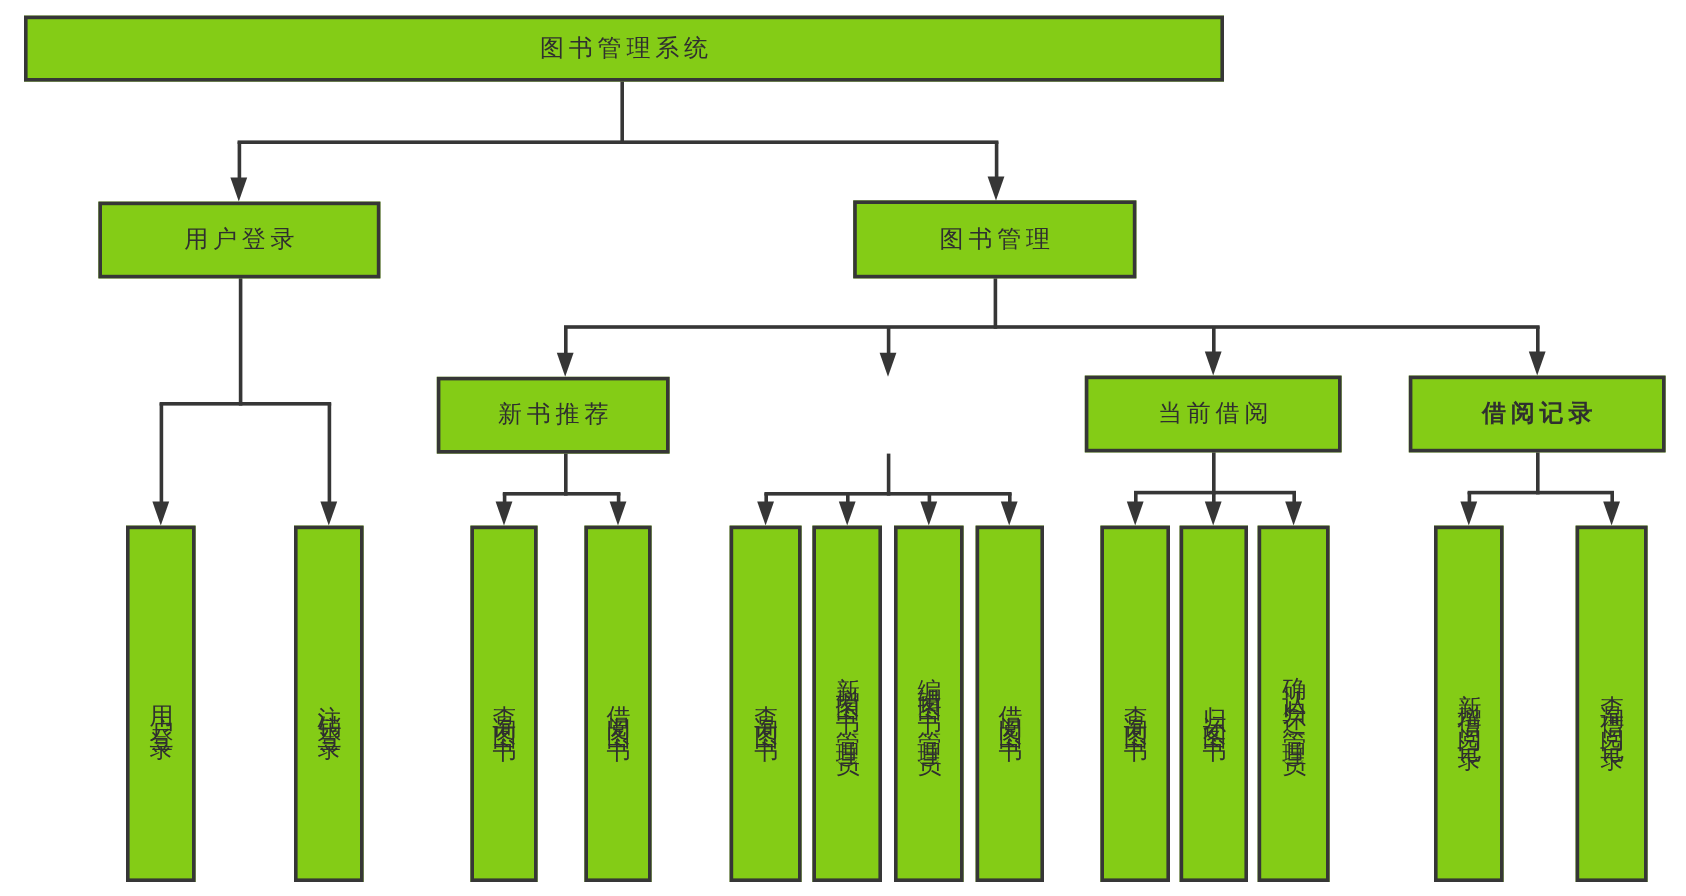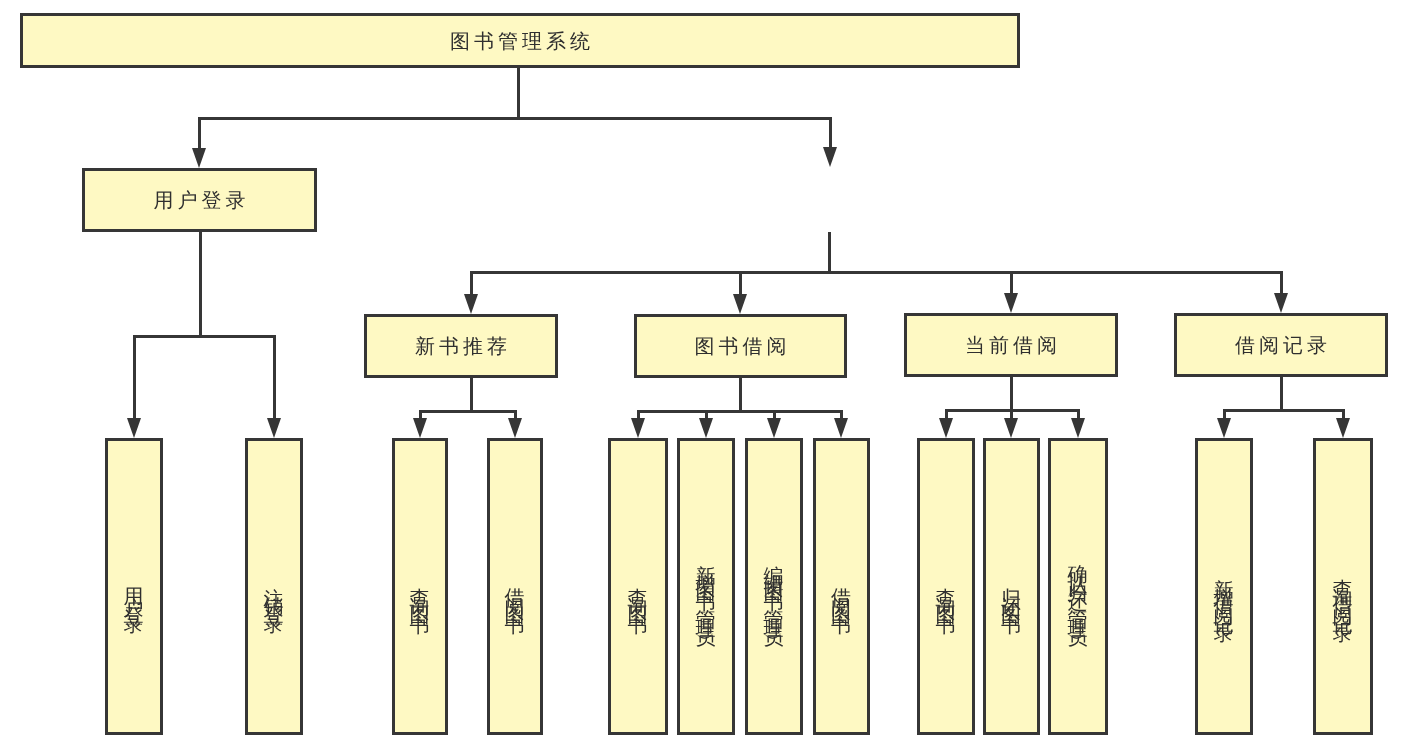--- a/index.html
+++ b/index.html
@@ -6,21 +6,21 @@
   html,body { background:#ffffff; }
   body { font-family:"Liberation Sans", sans-serif; }
   .canvas {
     position:relative;
     width:1405px; height:747px;
     background:#ffffff;
     overflow:hidden;
   }
   .box {
     position:absolute;
-    background:#fef9c3;
+    background:#84cc16;
     border:3px solid #363636;
     display:flex;
     align-items:center;
     justify-content:center;
     color:#2f2f2f;
   }
   .hbox span {
     font-size:20px;
     letter-spacing:4px;
     padding-left:4px;
@@ -62,31 +62,31 @@
 
 <div class="canvas">
 
   <div class="box hbox" style="left:20px; top:13px; width:1000px; height:55px;">
     <span>图书管理系统</span>
   </div>
 
   <div class="box hbox" style="left:82px; top:168px; width:235px; height:64px;">
     <span>用户登录</span>
   </div>
+  <div class="box hbox" style="left:711px; top:167px; width:236px; height:65px;">
+    <span>图书管理</span>
+  </div>
 
   <div class="box hbox" style="left:364px; top:314px; width:194px; height:64px;">
     <span>新书推荐</span>
   </div>
-  <div class="box hbox" style="left:634px; top:314px; width:213px; height:64px;">
-    <span>图书借阅</span>
-  </div>
   <div class="box hbox" style="left:904px; top:313px; width:214px; height:64px;">
     <span>当前借阅</span>
   </div>
-  <div class="box hbox" style="left:1174px; top:313px; width:214px; height:64px;">
+  <div class="box hbox" style="left:1174px; top:313px; width:214px; height:64px;font-weight:bold;">
     <span>借阅记录</span>
   </div>
 
   <div class="box vbox" style="left:105px; top:438px; width:58px; height:297px;">
     <span>用户登录</span>
   </div>
   <div class="box vbox" style="left:245px; top:438px; width:58px; height:297px;">
     <span>注销登录</span>
   </div>
 

